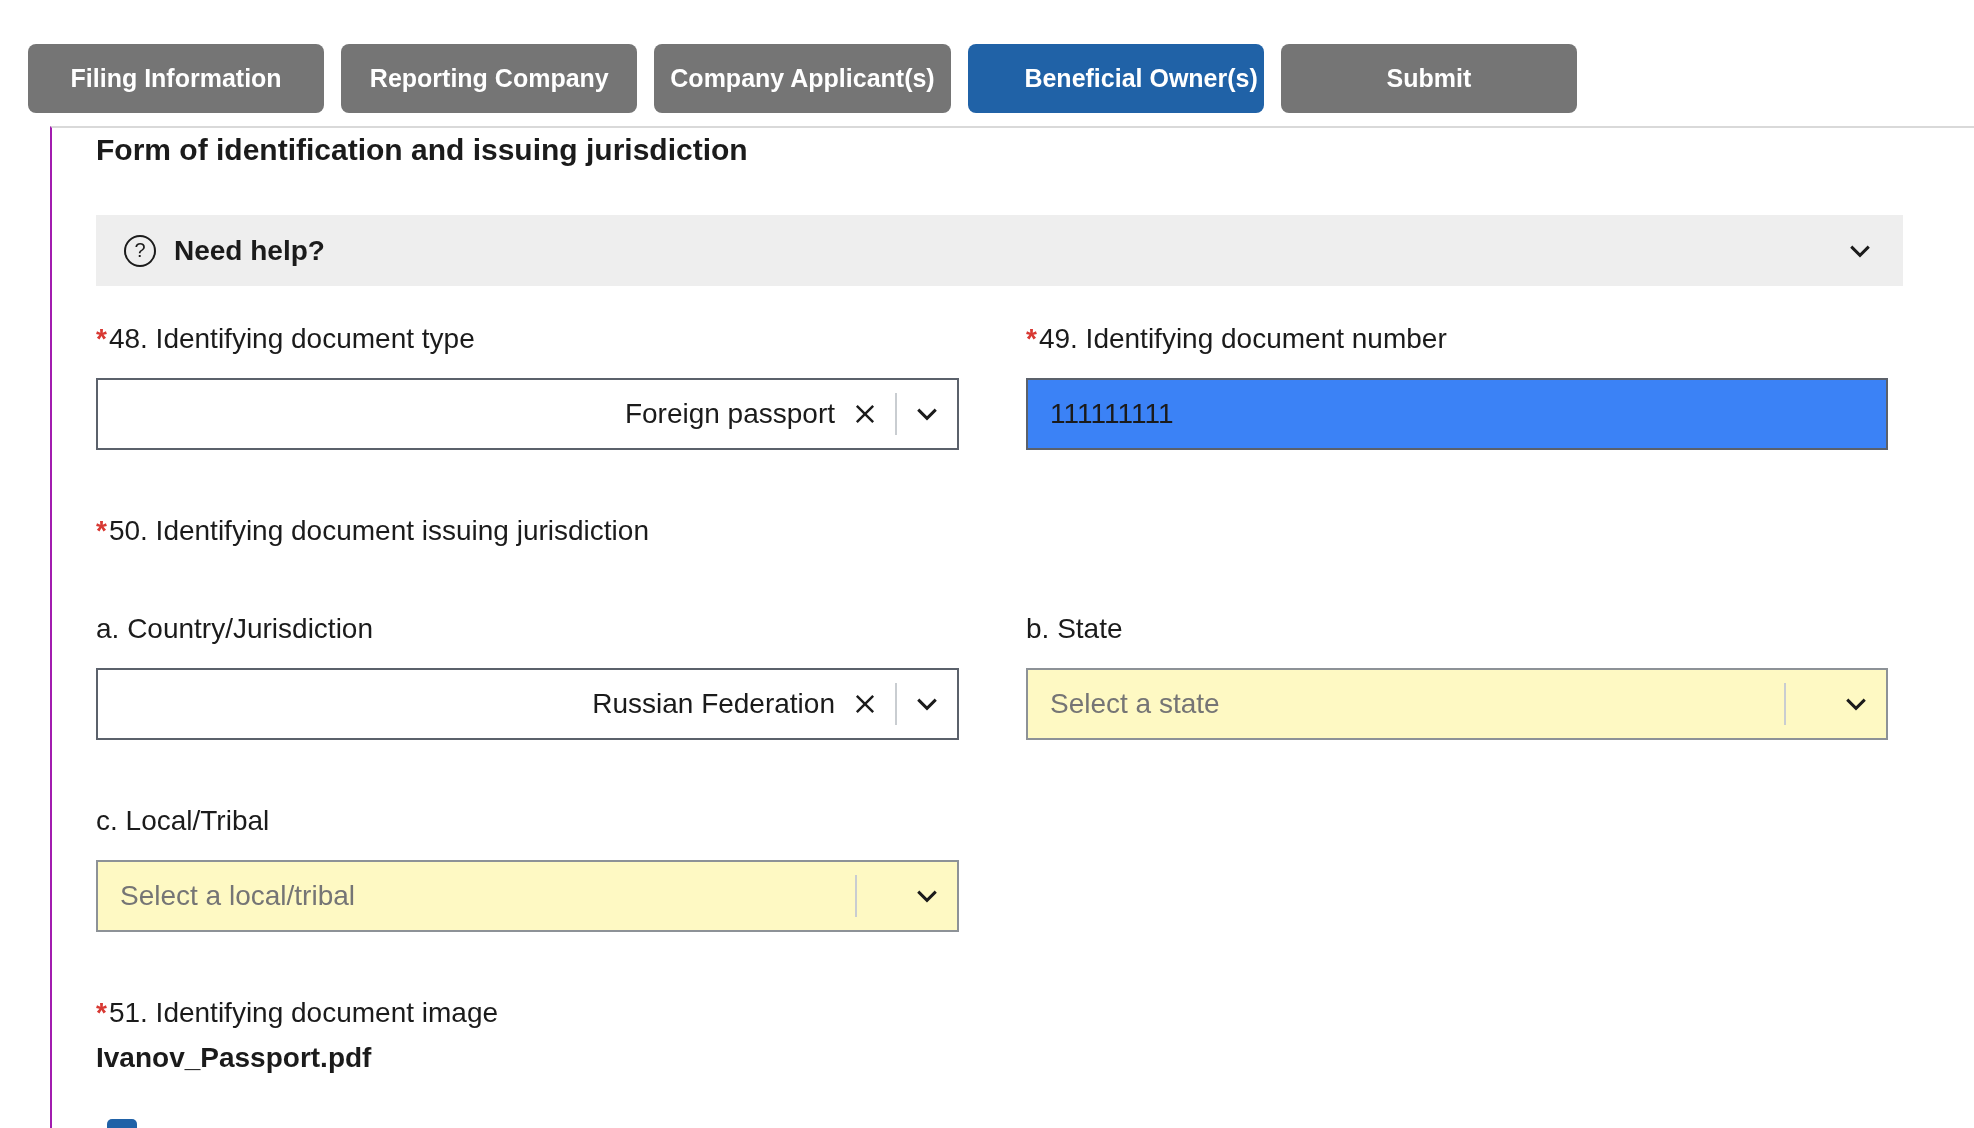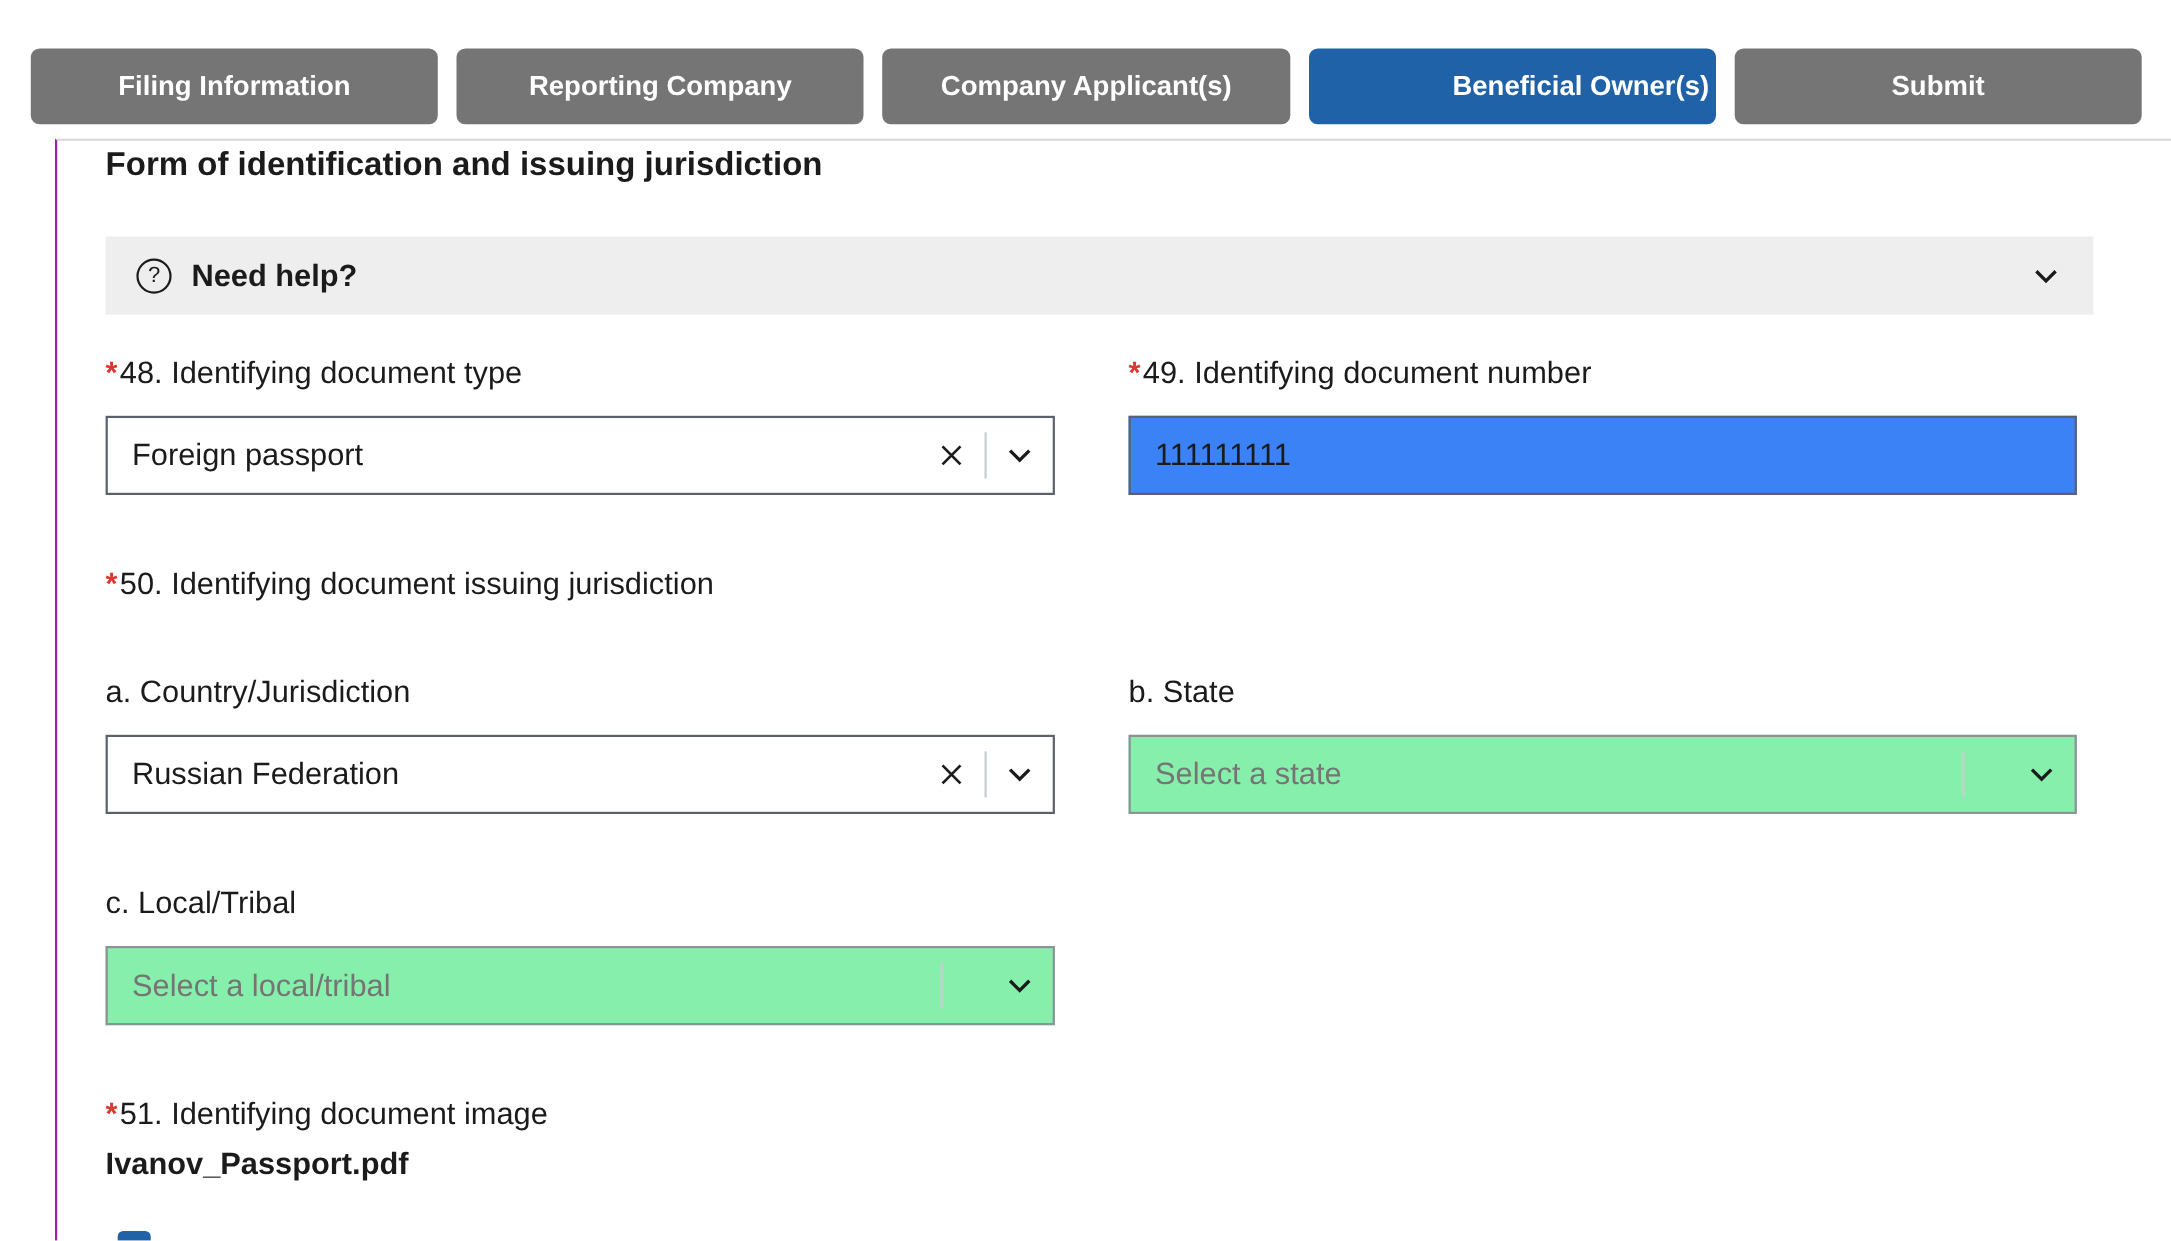--- a/index.html
+++ b/index.html
@@ -14,21 +14,21 @@
     width: 1974px;
     height: 1128px;
     overflow: hidden;
     background: #ffffff;
   }
   
   .tabs {
     position: absolute;
     top: 44px;
     left: 28px;
-    width: 1919px;
+    width: 1549px;
     display: flex;
     gap: 17px;
   }
   .tab {
     flex: 1;
     height: 69px;
     border: none;
     border-radius: 8px;
     background: #757575;
     color: #ffffff;
@@ -128,20 +128,21 @@
     flex: 1;
     min-width: 0;
     height: 100%;
     border: none;
     outline: none;
     background: transparent;
     font-family: "Liberation Sans", sans-serif;
     font-size: 28px;
     color: #1b1b1b;
     padding: 0 0 0 22px;
+    text-align: right;
   }
   .icon-btn {
     width: 60px;
     height: 100%;
     display: flex;
     align-items: center;
     justify-content: center;
     background: none;
     border: none;
     cursor: pointer;
@@ -160,21 +161,21 @@
     border: 2px solid #5b616b;
     box-sizing: border-box;
     font-family: "Liberation Sans", sans-serif;
     font-size: 28px;
     color: #1b1b1b;
     padding: 0 0 0 22px;
     outline: none;
     background: #3b82f6;
   }
   .select-box.disabled, .text-input.disabled {
-    background: #86efac;
+    background: #fef9c3;
     border-color: #8d9297;
     gap: 40px;
   }
   .select-box .placeholder {
     flex: 1;
     font-size: 28px;
     color: #757575;
     padding-left: 22px;
   }
   .filename {

